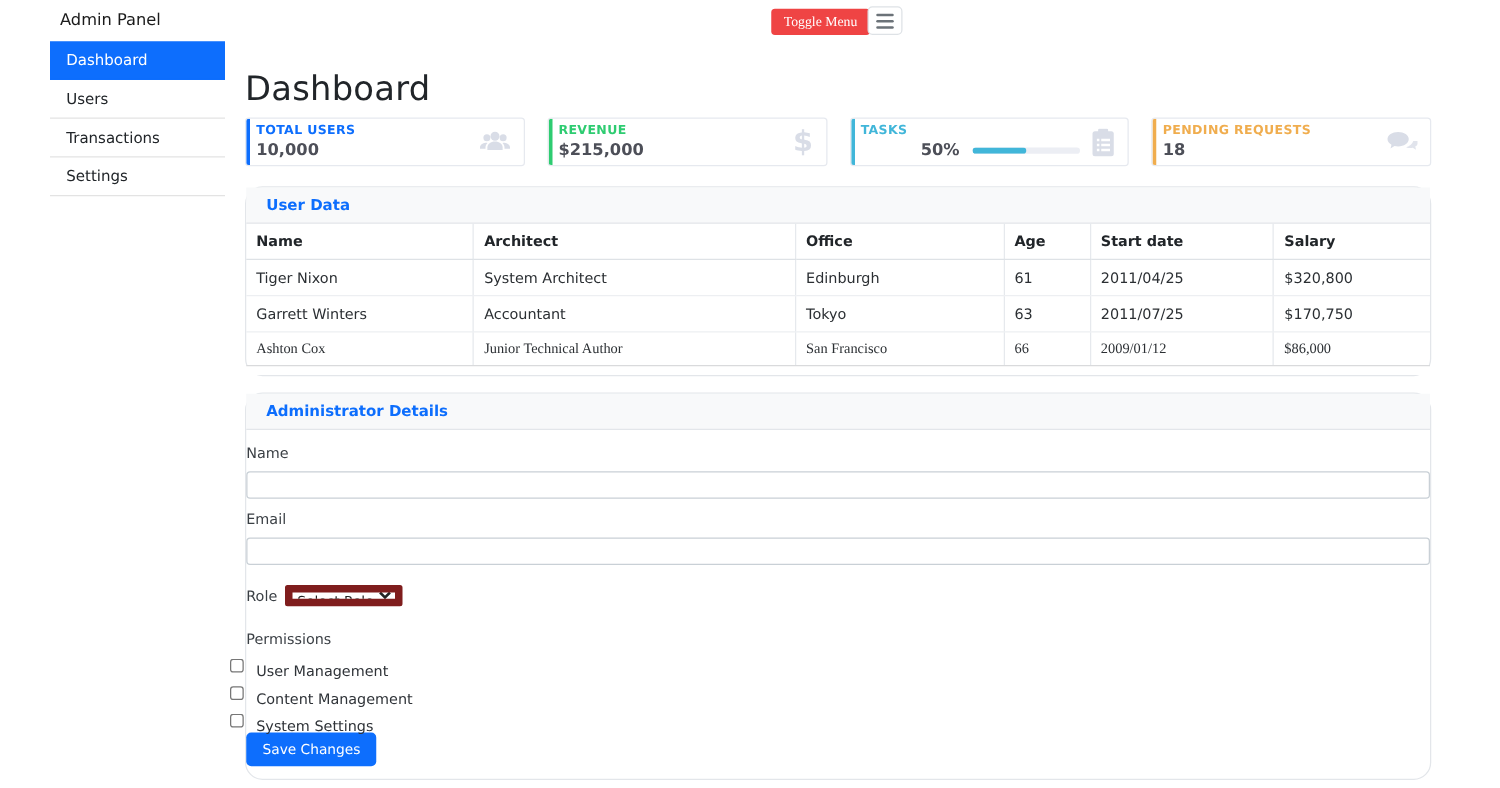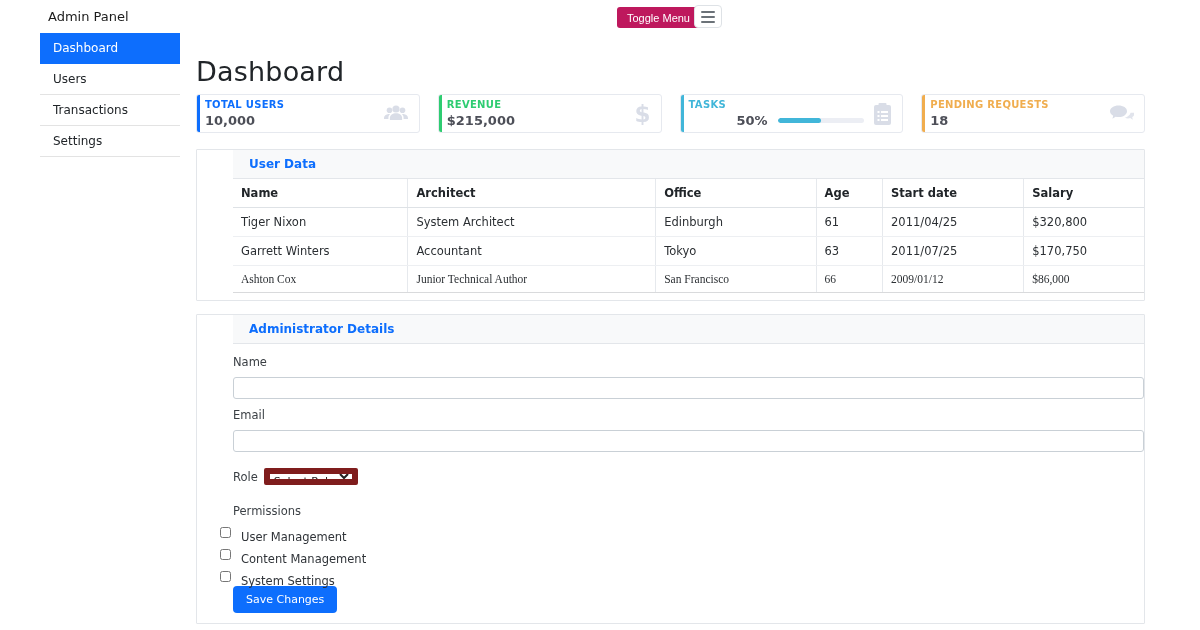--- a/index.html
+++ b/index.html
@@ -9,22 +9,22 @@
 
   
   .brand { position:absolute; left:48px; top:9px; font-size:13px; color:#1b1b1b; }
   .sidenav { position:absolute; left:40px; top:33px; width:140px; background:#fff; }
   .sidenav-item { padding:8px 13px; font-size:12px; color:#212529;
     border-bottom:1px solid #e3e3e3; cursor:pointer; }
   .sidenav-item.active { background:#0d6efd; color:#fff; border-bottom-color:#0d6efd; }
 
   
   .toggle-btn { position:absolute; left:617px; top:7px; height:21px; padding:0 10px;
-    background:#be185d; color:#fff; font-size:11px; border:none; border-radius:3px;
-    font-family:Liberation Sans, sans-serif; cursor:pointer; }
+    background:#ef4444; color:#fff; font-size:11px; border:none; border-radius:3px;
+    font-family:Liberation Serif, serif; cursor:pointer; }
   .burger-btn { position:absolute; left:694px; top:5px; width:28px; height:23px;
     background:#fff; border:1px solid #dee2e6; border-radius:4px; cursor:pointer;
     display:flex; flex-direction:column; justify-content:center; align-items:center; gap:3px; }
   .burger-btn i { display:block; width:14px; height:2px; background:#6b7278; border-radius:1px; }
 
   
   .main { position:absolute; left:196px; top:0; width:949px; }
   h1.page-title { margin-top:56px; font-size:27px; font-weight:500; color:#212529; letter-spacing:.2px; }
 
   
@@ -39,21 +39,21 @@
   .c-blue::before  { background:#0d6efd; } .c-blue  .stat-label { color:#0d6efd; }
   .c-green::before { background:#2ecc71; } .c-green .stat-label { color:#2ecc71; }
   .c-cyan::before  { background:#41b6d9; } .c-cyan  .stat-label { color:#41b6d9; }
   .c-amber::before { background:#f0ad4e; } .c-amber .stat-label { color:#f0ad4e; }
   .task-row { display:flex; align-items:center; gap:10px; padding-right:30px;margin-left:48px; }
   .progress { flex:1; height:5px; background:#eceef4; border-radius:3px; overflow:hidden; }
   .progress-fill { height:100%; background:#41b6d9; border-radius:3px; }
   .dollar-glyph { font-size:23px; font-weight:bold; }
 
   
-  .card { background:#fff; border:1px solid #e3e6ea; border-radius:1px;padding-left:36px; }
+  .card { background:#fff; border:1px solid #e3e6ea; border-radius:14px; }
   .card-header { background:#f8f9fa; border-bottom:1px solid #e3e6ea;
     padding:7px 16px; font-size:12px; font-weight:bold; color:#0d6efd; }
   .table-card { margin-top:16px; }
 
   table.data-table { width:100%; border-collapse:collapse; table-layout:fixed; }
   .data-table th, .data-table td { text-align:left; padding:7px 8px; font-size:11.5px;
     border-right:1px solid #e6e9ed; overflow:hidden; white-space:nowrap; }
   .data-table th:last-child, .data-table td:last-child { border-right:none; }
   .data-table th { font-weight:bold; border-bottom:1px solid #dee2e6; }
   .data-table td { border-bottom:1px solid #edeff2; color:#2b2f33; }

